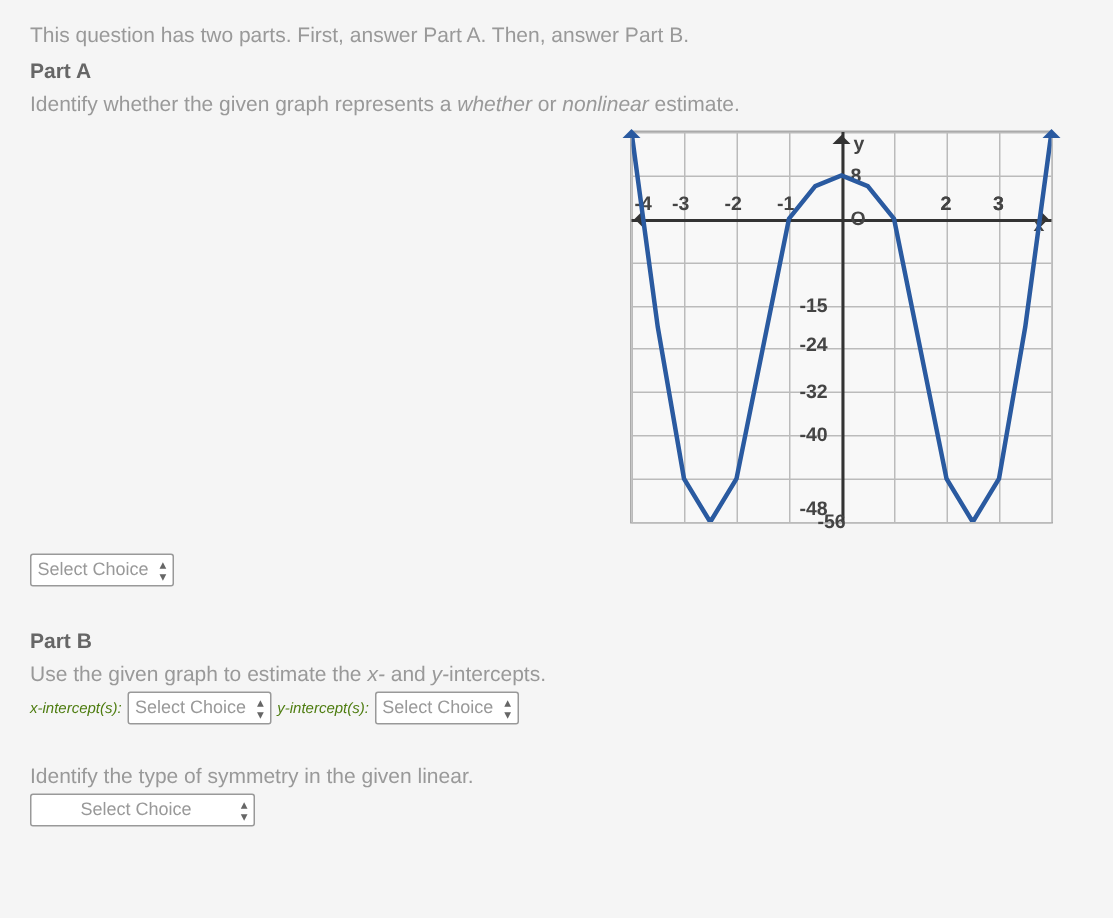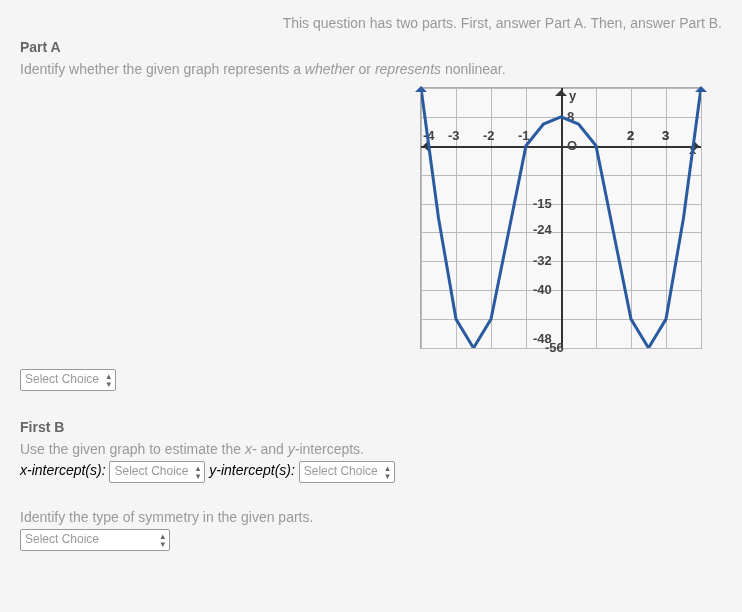--- a/index.html
+++ b/index.html
@@ -10,21 +10,20 @@
     color: #888;
     width: 742px;
     height: 612px;
     box-sizing: border-box;
     filter: blur(0.3px);
   }
   .instruction {
     color: #999;
     font-size: 14px;
     margin-bottom: 8px;
-    text-align: right;
   }
   .part-label {
     font-weight: bold;
     color: #666;
     font-size: 14px;
     margin: 6px 0;
   }
   .prompt {
     color: #999;
     font-size: 14px;
@@ -71,42 +70,43 @@
   .select-box {
     display: inline-block;
     border: 1px solid #999;
     background: #fff;
     font-size: 12px;
     color: #999;
     padding: 2px 4px;
     border-radius: 2px;
     position: relative;
     white-space: nowrap;
+    text-align: center;
   }
   .select-box .arrows {
     display: inline-block;
     margin-left: 4px;
     font-size: 9px;
     line-height: 8px;
     vertical-align: middle;
     color: #666;
   }
   .row { margin: 4px 0; font-size: 14px; color: #999; }
-  .label-inline { color: #000000; font-size: 14px; }
+  .label-inline { color: #4d7c0f; font-size: 10px; }
   .italic { font-style: italic; }
 </style>
 </head>
 <body>
 
 
 
 <div class="instruction">This question has two parts. First, answer Part A. Then, answer Part B.</div>
 <div class="part-label">Part A</div>
 <div class="prompt">
-  <span>Identify whether the given graph represents a </span><em>whether</em><span> or </span><em>represents</em><span> nonlinear.</span>
+  <span>Identify whether the given graph represents a </span><em>whether</em><span> or </span><em>nonlinear</em><span> estimate.</span>
 </div>
 
 <div class="graph-row">
   <div class="graph" id="graph">
       <div class="grid-line-v" style="left: 0px;"></div>
       <div class="grid-line-v" style="left: 35px;"></div>
       <div class="grid-line-v" style="left: 70px;"></div>
       <div class="grid-line-v" style="left: 105px;"></div>
       <div class="grid-line-v" style="left: 140px;"></div>
       <div class="grid-line-v" style="left: 175px;"></div>
@@ -155,41 +155,41 @@
 </div>
 
 <div class="row">
   <span class="select-box">
     <span>Select Choice</span>
     <span class="arrows">▴<br>▾</span>
   </span>
 </div>
 
 <br>
-<div class="part-label">First B</div>
+<div class="part-label">Part B</div>
 
 <div class="row">
   <span>Use the given graph to estimate the </span><span class="italic">x-</span><span> and </span><span class="italic">y-</span><span>intercepts.</span>
 </div>
 
 <div class="row">
   <span class="label-inline italic">x-intercept(s):</span>
   <span class="select-box">
     <span>Select Choice</span>
     <span class="arrows">▴<br>▾</span>
   </span>
   <span class="label-inline italic">y-intercept(s):</span>
   <span class="select-box">
     <span>Select Choice</span>
     <span class="arrows">▴<br>▾</span>
   </span>
 </div>
 
 <br>
-<div class="row">Identify the type of symmetry in the given parts.</div>
+<div class="row">Identify the type of symmetry in the given linear.</div>
 <div class="row">
   <span class="select-box" style="min-width:140px">
     <span>Select Choice</span>
     <span class="arrows" style="float:right">▴<br>▾</span>
   </span>
 </div>
 
 
 
 

